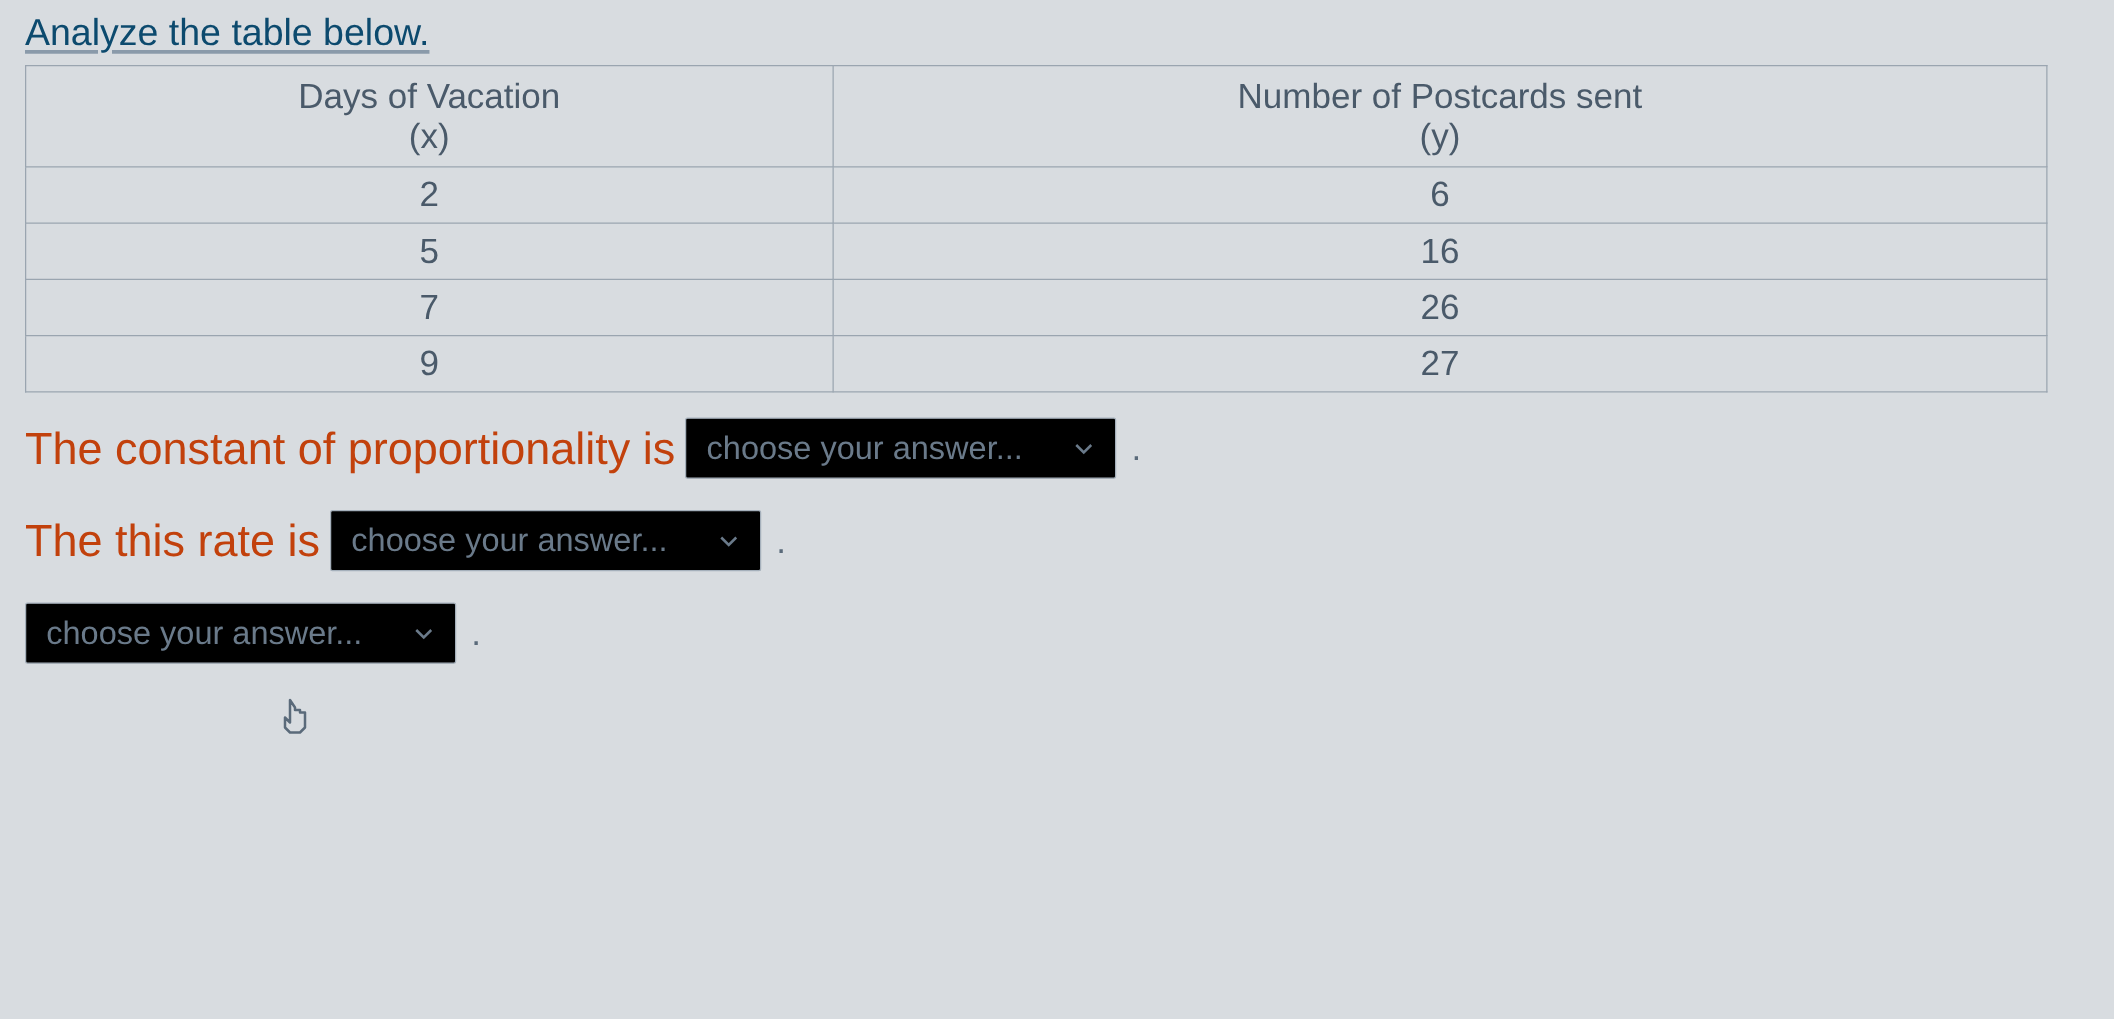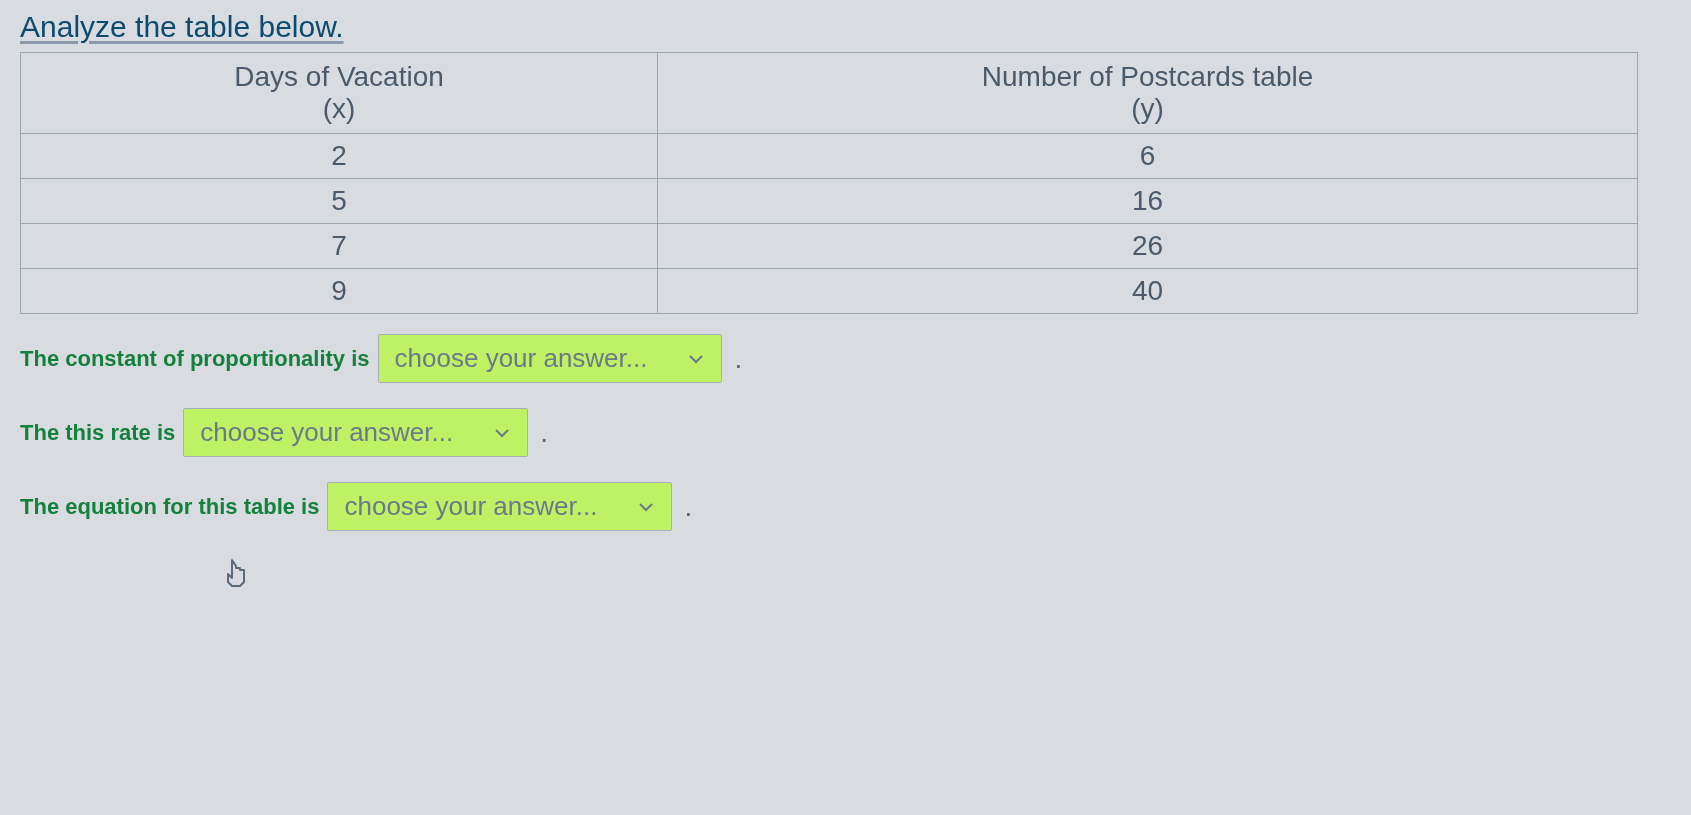--- a/index.html
+++ b/index.html
@@ -39,30 +39,29 @@
       font-weight: normal;
       padding: 8px;
     }
     .question-row {
       display: flex;
       align-items: center;
       margin-bottom: 25px;
       gap: 8px;
     }
     .question-text {
-      font-size: 22px;
-      color: #15803d;
-      font-weight: bold;
+      font-size: 36px;
+      color: #c2410c;
     }
     .dropdown {
       display: inline-flex;
       align-items: center;
       justify-content: space-between;
       border: 1px solid #a5b0bb;
-      background: #bef264;
+      background: #000000;
       padding: 8px 16px;
       min-width: 320px;
       cursor: pointer;
       border-radius: 2px;
     }
     .dropdown-text {
       color: #6a7a8a;
       font-size: 26px;
     }
     .chevron {
@@ -103,41 +102,41 @@
 <div class="instruction">Analyze the table below.</div>
 
 <table>
   <thead>
     <tr>
       <th>
         <span>Days of Vacation</span><br>
         <span>(x)</span>
       </th>
       <th>
-        <span>Number of Postcards table</span><br>
+        <span>Number of Postcards sent</span><br>
         <span>(y)</span>
       </th>
     </tr>
   </thead>
   <tbody>
     <tr>
       <td>2</td>
       <td>6</td>
     </tr>
     <tr>
       <td>5</td>
       <td>16</td>
     </tr>
     <tr>
       <td>7</td>
       <td>26</td>
     </tr>
     <tr>
       <td>9</td>
-      <td>40</td>
+      <td>27</td>
     </tr>
   </tbody>
 </table>
 
 <div class="question-row">
   <span class="question-text">The constant of proportionality is</span>
   <div class="dropdown">
     <span class="dropdown-text">choose your answer...</span>
     <span class="chevron">
       <svg viewBox="0 0 16 10">
@@ -155,21 +154,20 @@
     <span class="chevron">
       <svg viewBox="0 0 16 10">
           <polyline points="2,2 8,8 14,2"></polyline>
         </svg>
     </span>
   </div>
   <span class="period">.</span>
 </div>
 
 <div class="question-row">
-  <span class="question-text">The equation for this table is</span>
   <div class="dropdown">
     <span class="dropdown-text">choose your answer...</span>
     <span class="chevron">
       <svg viewBox="0 0 16 10">
           <polyline points="2,2 8,8 14,2"></polyline>
         </svg>
     </span>
   </div>
   <span class="period">.</span>
 </div>

